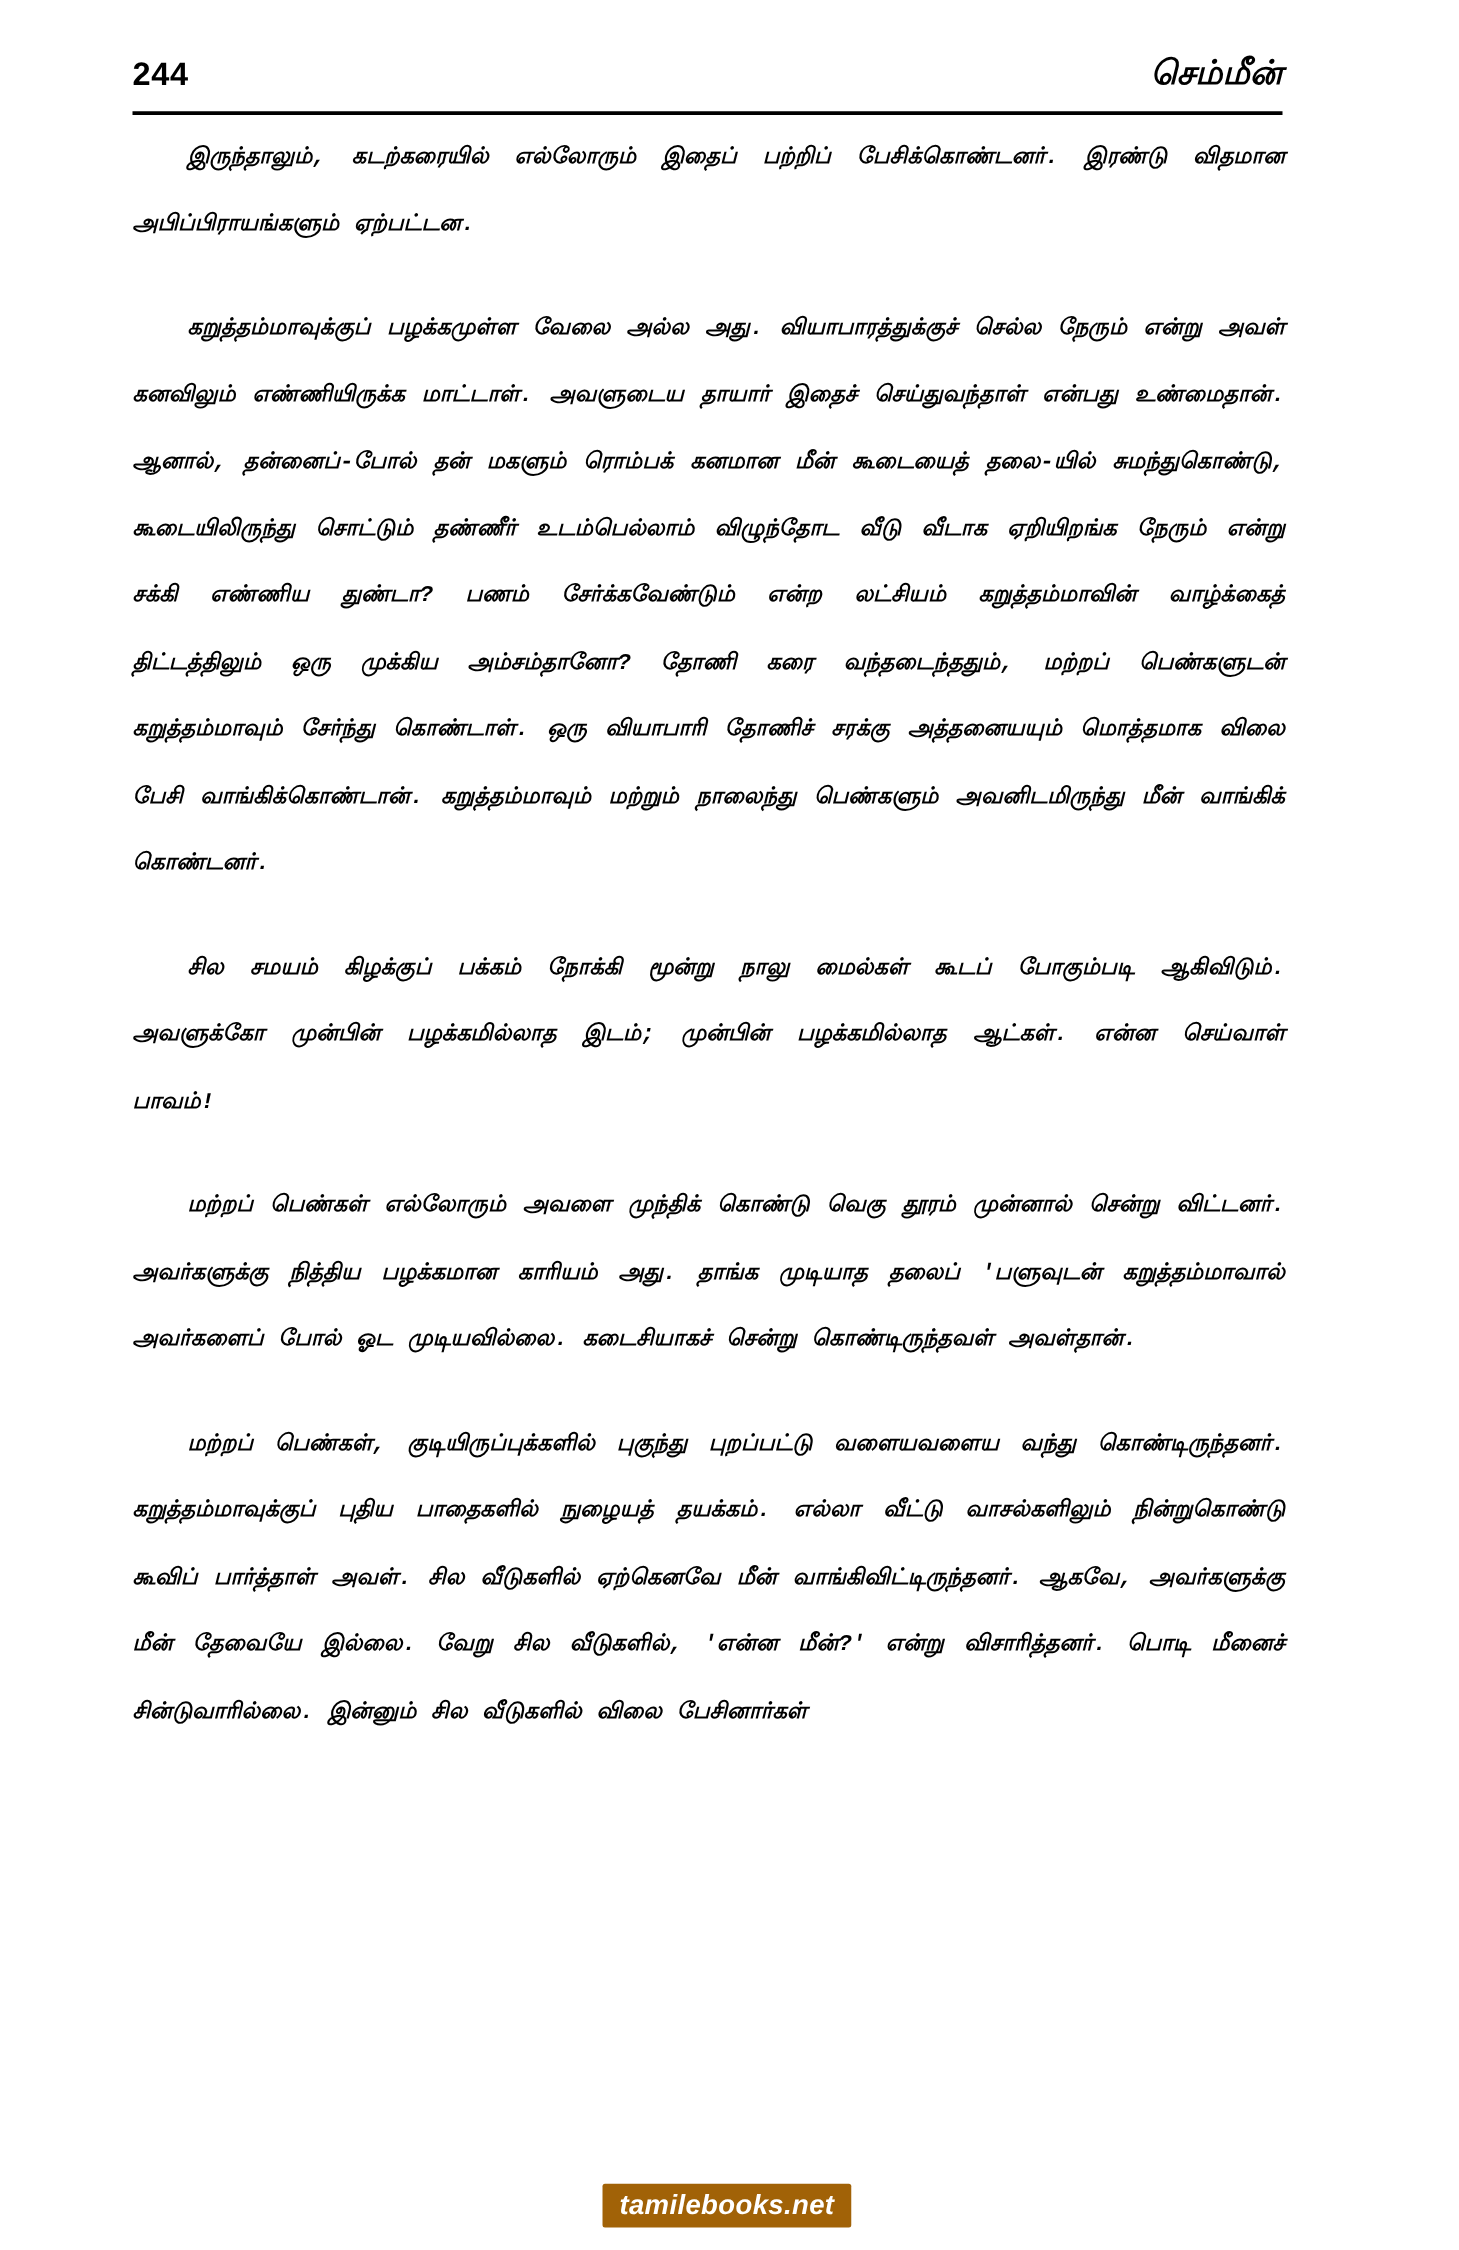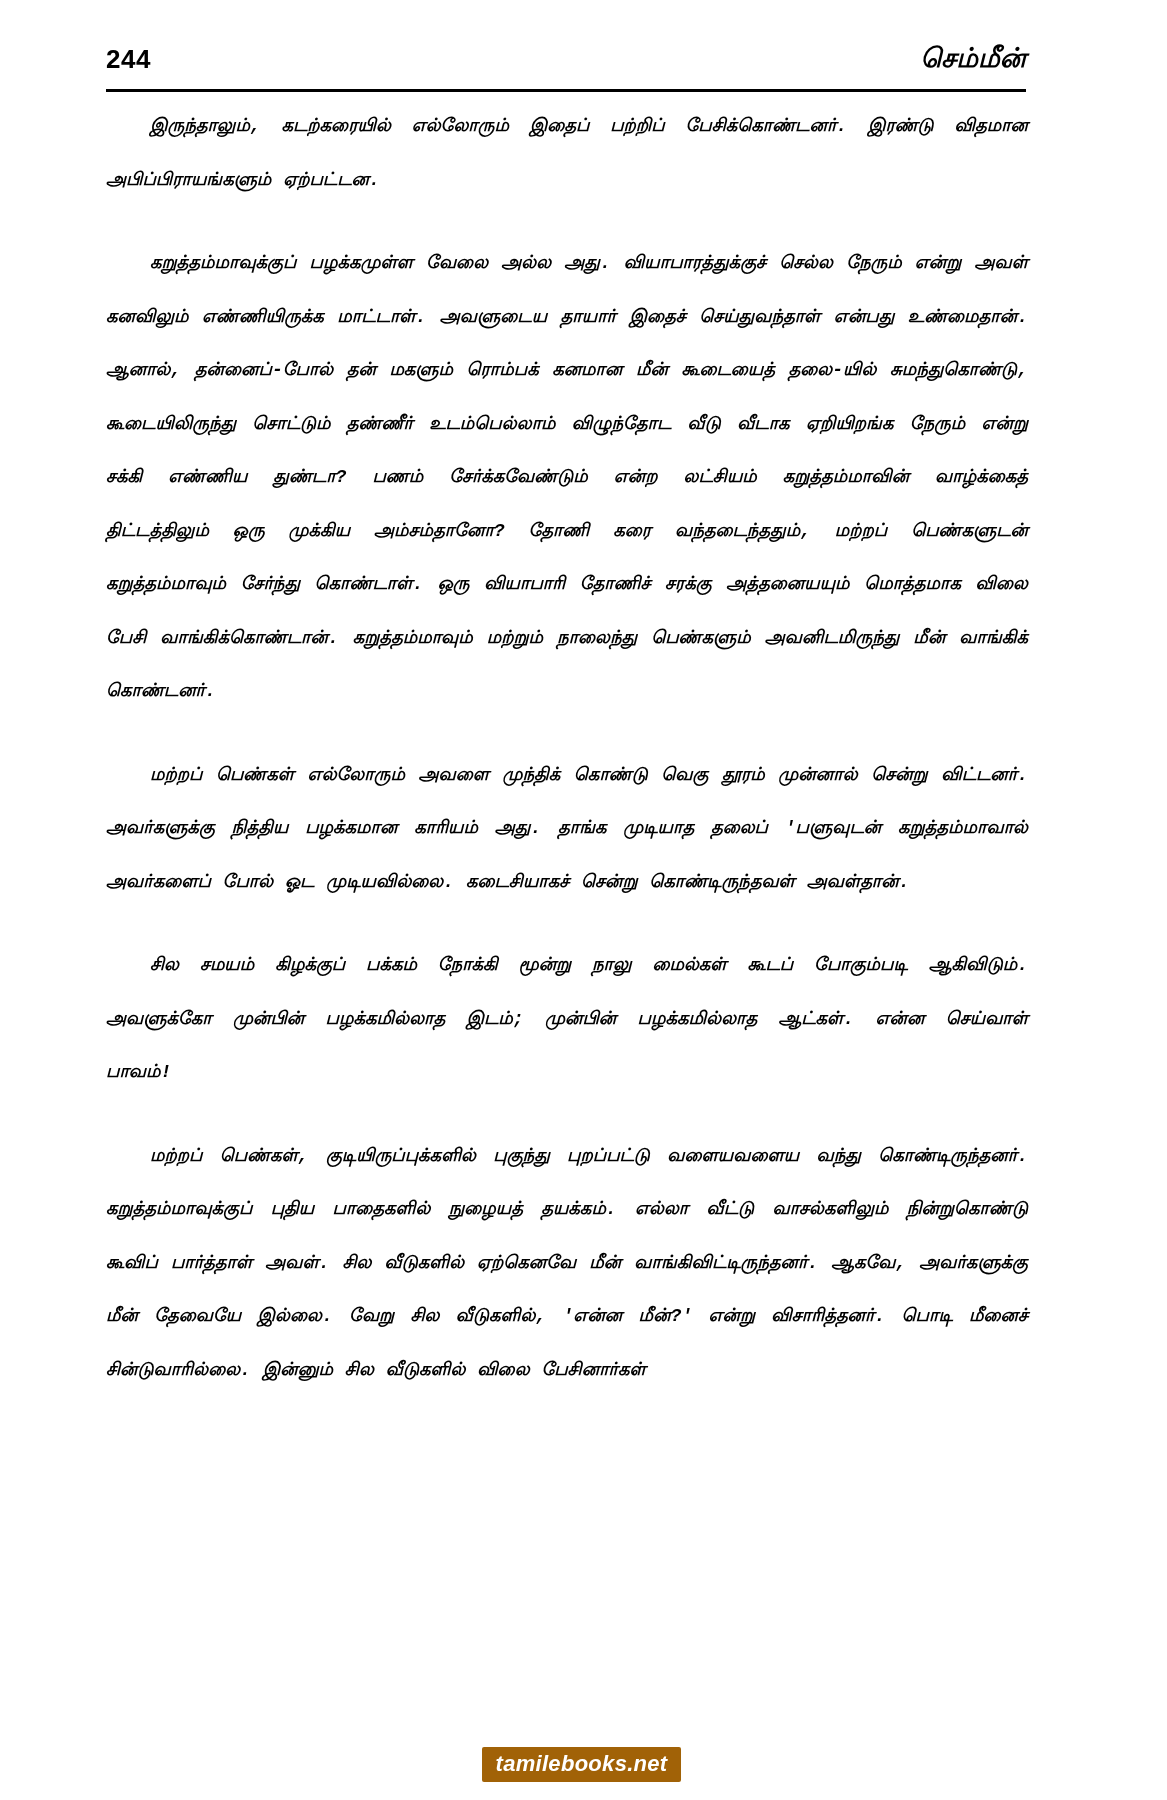--- a/index.html
+++ b/index.html
@@ -117,22 +117,22 @@
   <div class="running-head">
     <div class="folio">244</div>
     <div class="book-title">செம்மீன்</div>
   </div>
 
   <div class="head-rule"></div>
 
   <div class="textblock">
     <p class="para">இருந்தாலும், கடற்கரையில் எல்லோரும் இதைப் பற்றிப் பேசிக்கொண்டனர். இரண்டு விதமான அபிப்பிராயங்களும் ஏற்பட்டன.</p>
     <p class="para">கறுத்தம்மாவுக்குப் பழக்கமுள்ள வேலை அல்ல அது. வியாபாரத்துக்குச் செல்ல நேரும் என்று அவள் கனவிலும் எண்ணியிருக்க மாட்டாள். அவளுடைய தாயார் இதைச் செய்துவந்தாள் என்பது உண்மைதான். ஆனால், தன்னைப்-போல் தன் மகளும் ரொம்பக் கனமான மீன் கூடையைத் தலை-யில் சுமந்துகொண்டு, கூடையிலிருந்து சொட்டும் தண்ணீர் உடம்பெல்லாம் விழுந்தோட வீடு வீடாக ஏறியிறங்க நேரும் என்று சக்கி எண்ணிய துண்டா? பணம் சேர்க்கவேண்டும் என்ற லட்சியம் கறுத்தம்மாவின் வாழ்க்கைத் திட்டத்திலும் ஒரு முக்கிய அம்சம்தானோ? தோணி கரை வந்தடைந்ததும், மற்றப் பெண்களுடன் கறுத்தம்மாவும் சேர்ந்து கொண்டாள். ஒரு வியாபாரி தோணிச் சரக்கு அத்தனையயும் மொத்தமாக விலை பேசி வாங்கிக்கொண்டான். கறுத்தம்மாவும் மற்றும் நாலைந்து பெண்களும் அவனிடமிருந்து மீன் வாங்கிக் கொண்டனர்.</p>
+    <p class="para">சில சமயம் கிழக்குப் பக்கம் நோக்கி மூன்று நாலு மைல்கள் கூடப் போகும்படி ஆகிவிடும். அவளுக்கோ முன்பின் பழக்கமில்லாத இடம்; முன்பின் பழக்கமில்லாத ஆட்கள். என்ன செய்வாள் பாவம்!</p>
     <p class="para">மற்றப் பெண்கள் எல்லோரும் அவளை முந்திக் கொண்டு வெகு தூரம் முன்னால் சென்று விட்டனர். அவர்களுக்கு நித்திய பழக்கமான காரியம் அது. தாங்க முடியாத தலைப் 'பளுவுடன் கறுத்தம்மாவால் அவர்களைப் போல் ஓட முடியவில்லை. கடைசியாகச் சென்று கொண்டிருந்தவள் அவள்தான்.</p>
-    <p class="para">சில சமயம் கிழக்குப் பக்கம் நோக்கி மூன்று நாலு மைல்கள் கூடப் போகும்படி ஆகிவிடும். அவளுக்கோ முன்பின் பழக்கமில்லாத இடம்; முன்பின் பழக்கமில்லாத ஆட்கள். என்ன செய்வாள் பாவம்!</p>
     <p class="para">மற்றப் பெண்கள், குடியிருப்புக்களில் புகுந்து புறப்பட்டு வளையவளைய வந்து கொண்டிருந்தனர். கறுத்தம்மாவுக்குப் புதிய பாதைகளில் நுழையத் தயக்கம். எல்லா வீட்டு வாசல்களிலும் நின்றுகொண்டு கூவிப் பார்த்தாள் அவள். சில வீடுகளில் ஏற்கெனவே மீன் வாங்கிவிட்டிருந்தனர். ஆகவே, அவர்களுக்கு மீன் தேவையே இல்லை. வேறு சில வீடுகளில், 'என்ன மீன்?' என்று விசாரித்தனர். பொடி மீனைச் சின்டுவாரில்லை. இன்னும் சில வீடுகளில் விலை பேசினார்கள்</p>
   </div>
 
   <div class="watermark">
     <span class="watermark-text">tamilebooks.net</span>
   </div>
 
 </div>
 
 </body></html>

